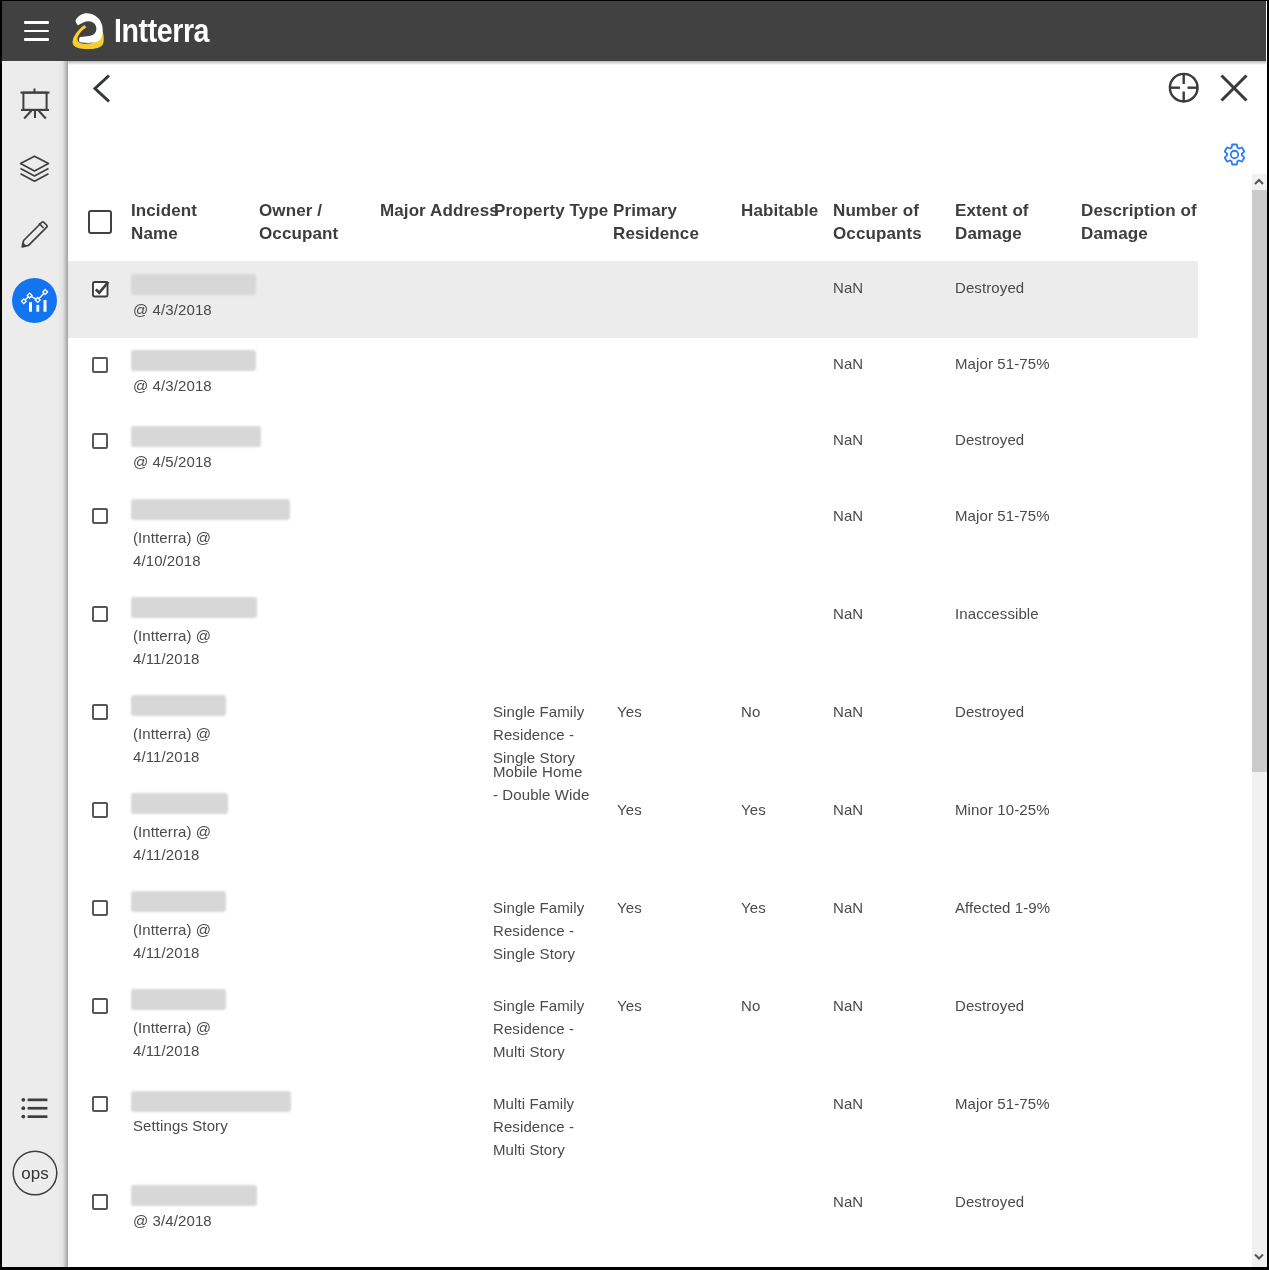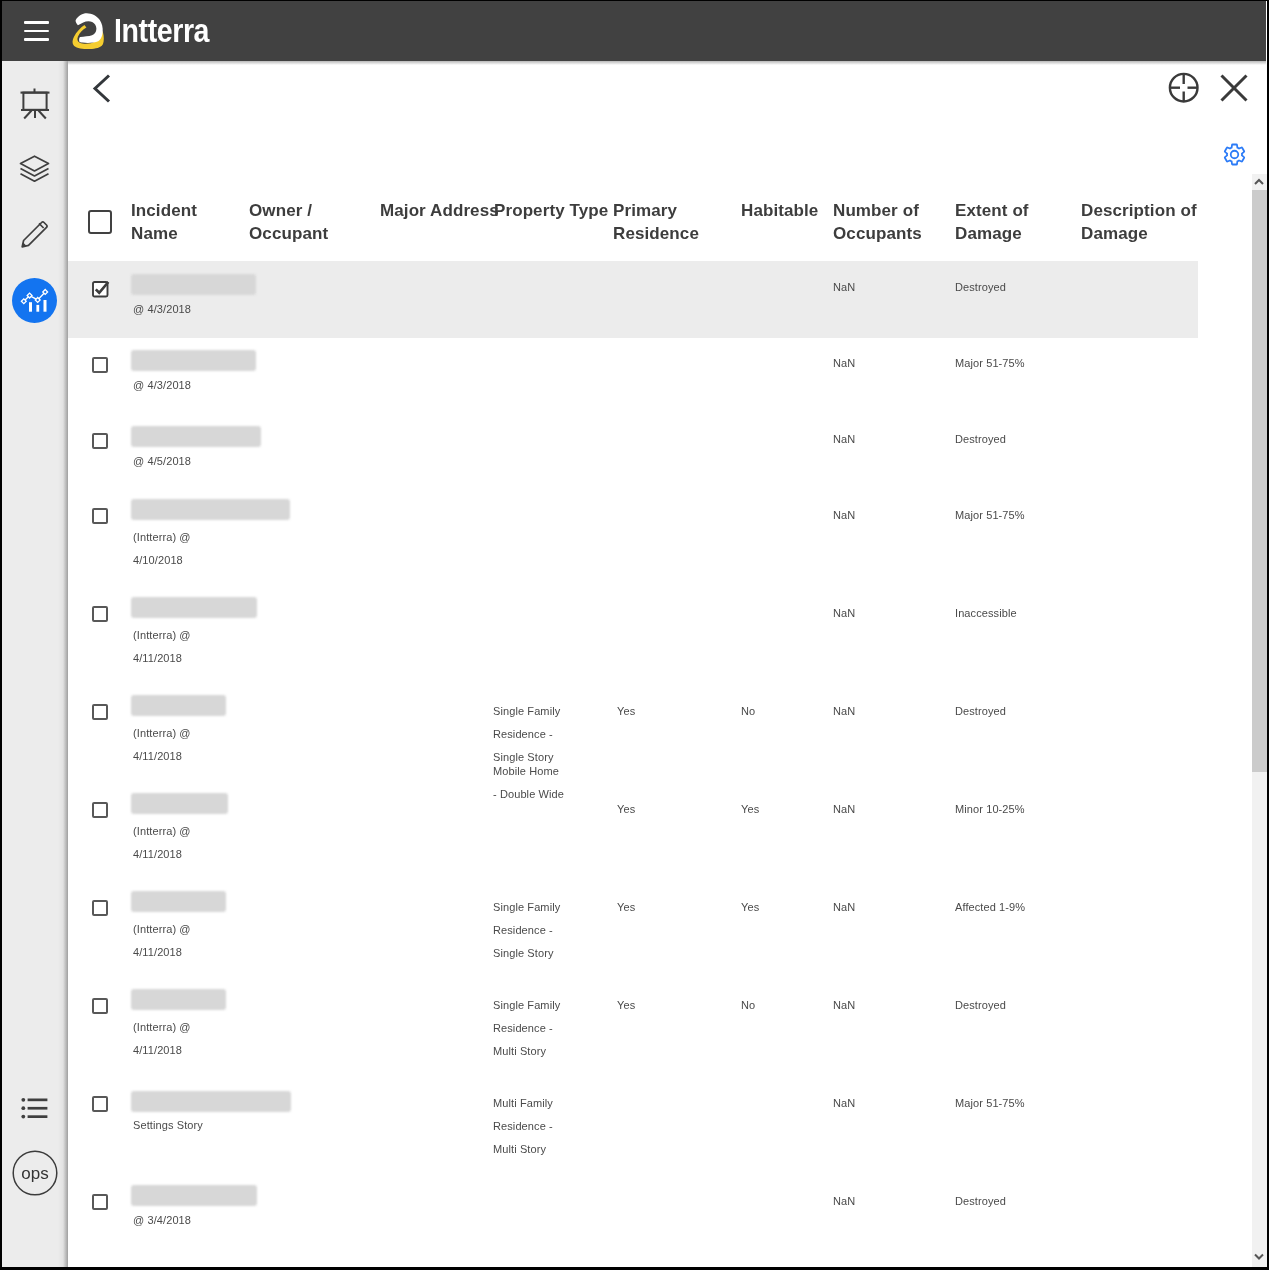--- a/index.html
+++ b/index.html
@@ -12,21 +12,21 @@
 #bT{left:0;top:0;width:1269px;height:1px;background:#000;z-index:50}
 #bR{left:1267px;top:0;width:2px;height:1270px;background:#000;z-index:50}
 #bB{left:0;top:1267px;width:1269px;height:3px;background:#000;z-index:50}
 
 #topbar{left:1px;top:1px;width:1265px;height:60px;background:#414141}
 #topshadow{left:1px;top:61px;width:1265px;height:4px;background:linear-gradient(to bottom,rgba(0,0,0,.28),rgba(0,0,0,0))}
 .hline{left:24px;width:25px;height:2.5px;background:#fff;border-radius:1px;position:absolute}
 #brand{left:114px;top:11px;color:#fff;font-size:34px;font-weight:bold;letter-spacing:-0.5px;transform:scaleX(0.84);transform-origin:0 0}
 
 #sidebar{left:2px;top:61px;width:66px;height:1206px;background:linear-gradient(to right,#ececec 0px,#ececec 56px,#e2e2e2 61px,#9f9f9f 66px)}
-.t{position:absolute;font-size:11px;line-height:23px;color:#4a4a4a;letter-spacing:0.1px}
+.t{position:absolute;font-size:15px;line-height:23px;color:#4a4a4a;letter-spacing:0.1px}
 .th{position:absolute;font-size:17px;line-height:23px;color:#3d3d3d;font-weight:bold;letter-spacing:0.1px}
 #title{left:85px;top:133px;font-size:27px;line-height:32px;color:#2b2b2b;letter-spacing:-0.2px;position:absolute}
 .blk{position:absolute;background:#d7d7d7;height:21px;border-radius:3px;filter:blur(1px)}
 .cb{position:absolute;width:16px;height:16px;border:2px solid #585858;border-radius:2px;background:#fff}
 .rowbg{position:absolute;left:68px;width:1130px;background:#ececec}
 
 #sbtrack{left:1252px;top:174px;width:15px;height:1093px;background:#f1f1f1}
 #sbthumb{left:1252px;top:190px;width:15px;height:582px;background:#cbcbcb}
 </style>
 </head>
@@ -146,21 +146,21 @@
       <line x1="27.5" y1="2.5" x2="2.5" y2="27.5"></line>
     </g>
   </svg>
 
   <svg class="abs" style="left:1222px;top:142px" width="25" height="25" viewBox="0 0 24 24">
     <path fill="none" stroke="#2b7bf7" stroke-width="1.7" d="M19.14,12.94c0.04-0.3,0.06-0.61,0.06-0.94c0-0.32-0.02-0.64-0.07-0.94l2.03-1.58c0.18-0.14,0.23-0.41,0.12-0.61l-1.92-3.32c-0.12-0.22-0.37-0.29-0.59-0.22l-2.39,0.96c-0.5-0.38-1.03-0.7-1.62-0.94L14.4,2.81c-0.04-0.24-0.24-0.41-0.48-0.41h-3.84c-0.24,0-0.43,0.17-0.47,0.41L9.25,5.35C8.66,5.59,8.12,5.92,7.63,6.29L5.24,5.33c-0.22-0.08-0.47,0-0.59,0.22L2.74,8.87C2.62,9.08,2.66,9.34,2.86,9.48l2.03,1.58C4.84,11.36,4.8,11.69,4.8,12s0.02,0.64,0.07,0.94l-2.03,1.58c-0.18,0.14-0.23,0.41-0.12,0.61l1.92,3.32c0.12,0.22,0.37,0.29,0.59,0.22l2.39-0.96c0.5,0.38,1.03,0.7,1.62,0.94l0.36,2.54c0.05,0.24,0.24,0.41,0.48,0.41h3.84c0.24,0,0.44-0.17,0.47-0.41l0.36-2.54c0.59-0.24,1.13-0.56,1.62-0.94l2.39,0.96c0.22,0.08,0.47,0,0.59-0.22l1.92-3.32c0.12-0.22,0.07-0.47-0.12-0.61L19.14,12.94z M12,15.6c-1.98,0-3.6-1.62-3.6-3.6s1.62-3.6,3.6-3.6s3.6,1.62,3.6,3.6S13.98,15.6,12,15.6z"></path>
   </svg>
 
   <div class="abs" style="left:88px;top:210px;width:24px;height:24px;border:2.5px solid #414141;border-radius:3px"></div>
   <div class="th" style="left:131px;top:199px">Incident<br>Name</div>
-  <div class="th" style="left:249px;top:199px">Owner /<br>Occupant</div>
+  <div class="th" style="left:259px;top:199px">Owner /<br>Occupant</div>
   <div class="th" style="left:380px;top:199px">Major Address</div>
   <div class="th" style="left:494px;top:199px">Property Type</div>
   <div class="th" style="left:613px;top:199px">Primary<br>Residence</div>
   <div class="th" style="left:741px;top:199px">Habitable</div>
   <div class="th" style="left:833px;top:199px">Number of<br>Occupants</div>
   <div class="th" style="left:955px;top:199px">Extent of<br>Damage</div>
   <div class="th" style="left:1081px;top:199px">Description of<br>Damage</div>
 
   <div class="rowbg" style="top:261px;height:77px"></div>
   <svg class="abs" style="left:92px;top:281px" width="20" height="17" viewBox="0 0 20 17">

